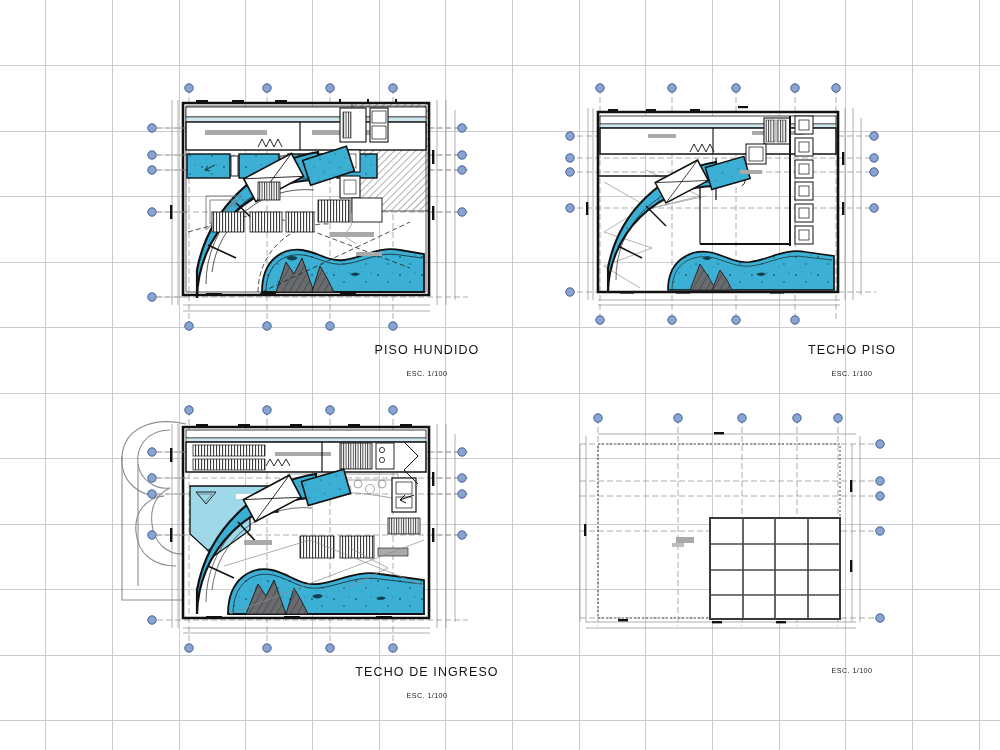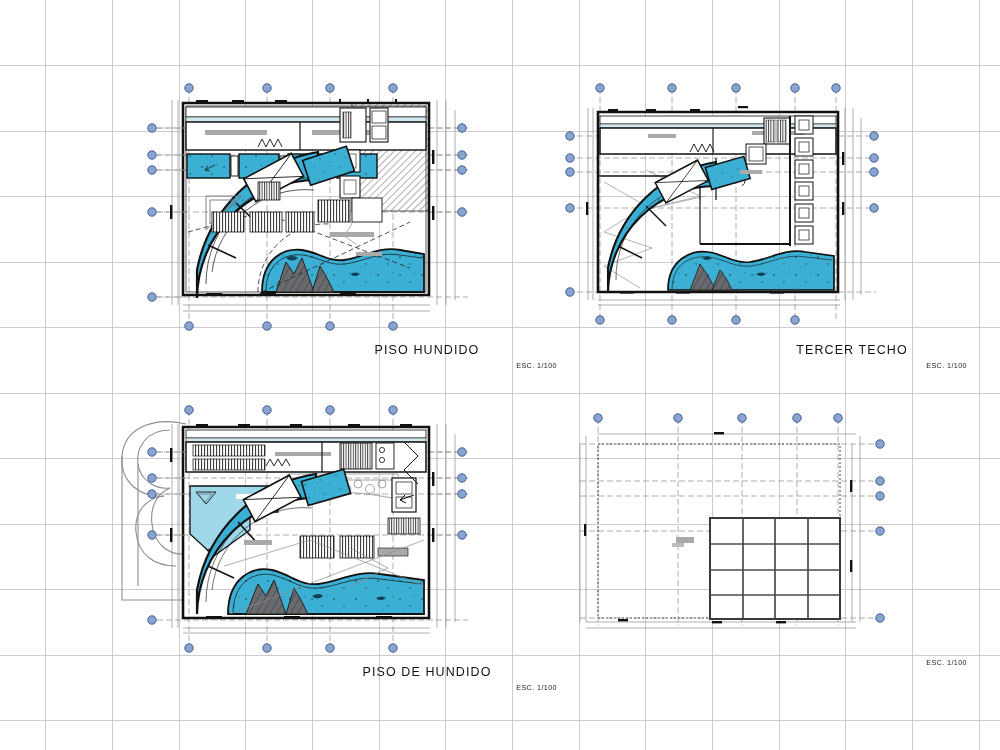--- a/index.html
+++ b/index.html
@@ -15,21 +15,21 @@
     position:absolute;text-align:center;
     font-family:"Liberation Sans", sans-serif;
     white-space:nowrap;
   }
   .plan-caption .cap-title{
     font-size:12.5px;letter-spacing:1.1px;color:#131313;
     line-height:15px;
   }
   .plan-caption .cap-scale{
     font-size:7.2px;letter-spacing:0.4px;color:#1a1a1a;
-    line-height:11px;margin-top:2px;text-align:right;
+    line-height:11px;margin-top:10px;
   }
   svg{display:block;}
 </style>
 </head>
 <body>
 
 <div id="sheet">
 
   <svg class="layer" width="1000" height="750" viewBox="0 0 1000 750">
     <g stroke="#c9ccd1" stroke-width="1" fill="none" shape-rendering="crispEdges">
@@ -685,26 +685,26 @@
       </g>
     </g>
   </svg>
 
   <div class="plan-caption" style="left:297px;top:343px;width:260px;">
     <div class="cap-title">PISO HUNDIDO</div>
     <div class="cap-scale">ESC. 1/100</div>
   </div>
 
   <div class="plan-caption" style="left:737px;top:343px;width:230px;">
-    <div class="cap-title">TERCER TECHO</div>
+    <div class="cap-title">TECHO PISO</div>
     <div class="cap-scale">ESC. 1/100</div>
   </div>
 
   <div class="plan-caption" style="left:297px;top:665px;width:260px;">
-    <div class="cap-title">PISO DE HUNDIDO</div>
+    <div class="cap-title">TECHO DE INGRESO</div>
     <div class="cap-scale">ESC. 1/100</div>
   </div>
 
   <div class="plan-caption" style="left:737px;top:655px;width:230px;">
     <div class="cap-scale">ESC. 1/100</div>
   </div>
 
 </div>
 
 </body></html>

